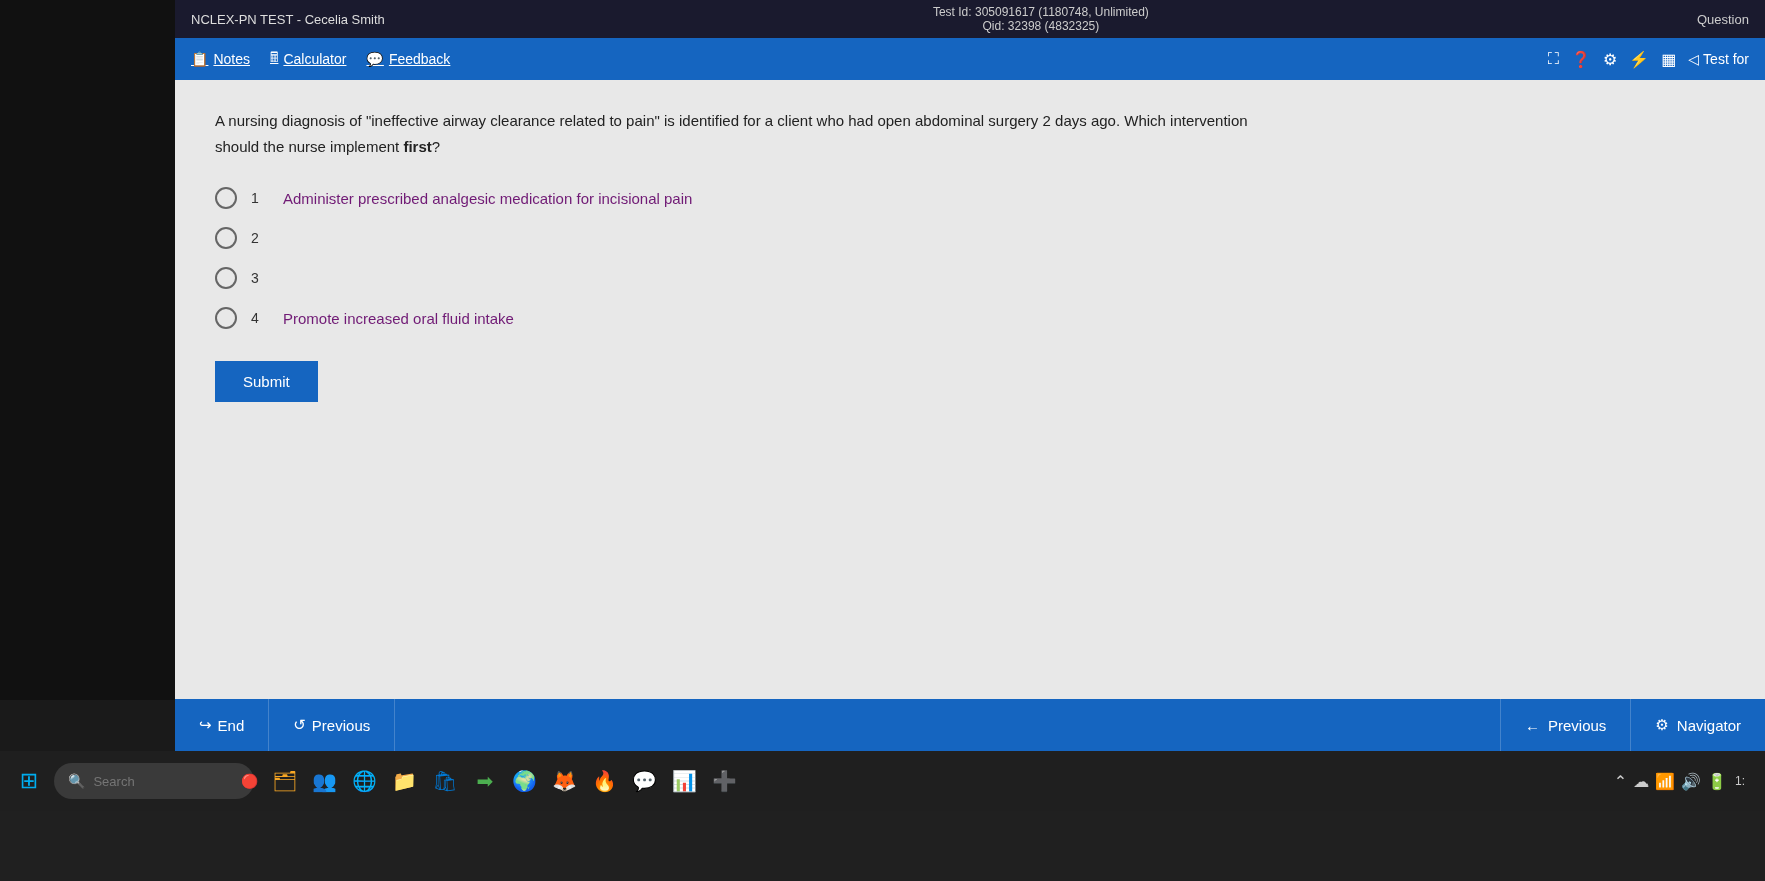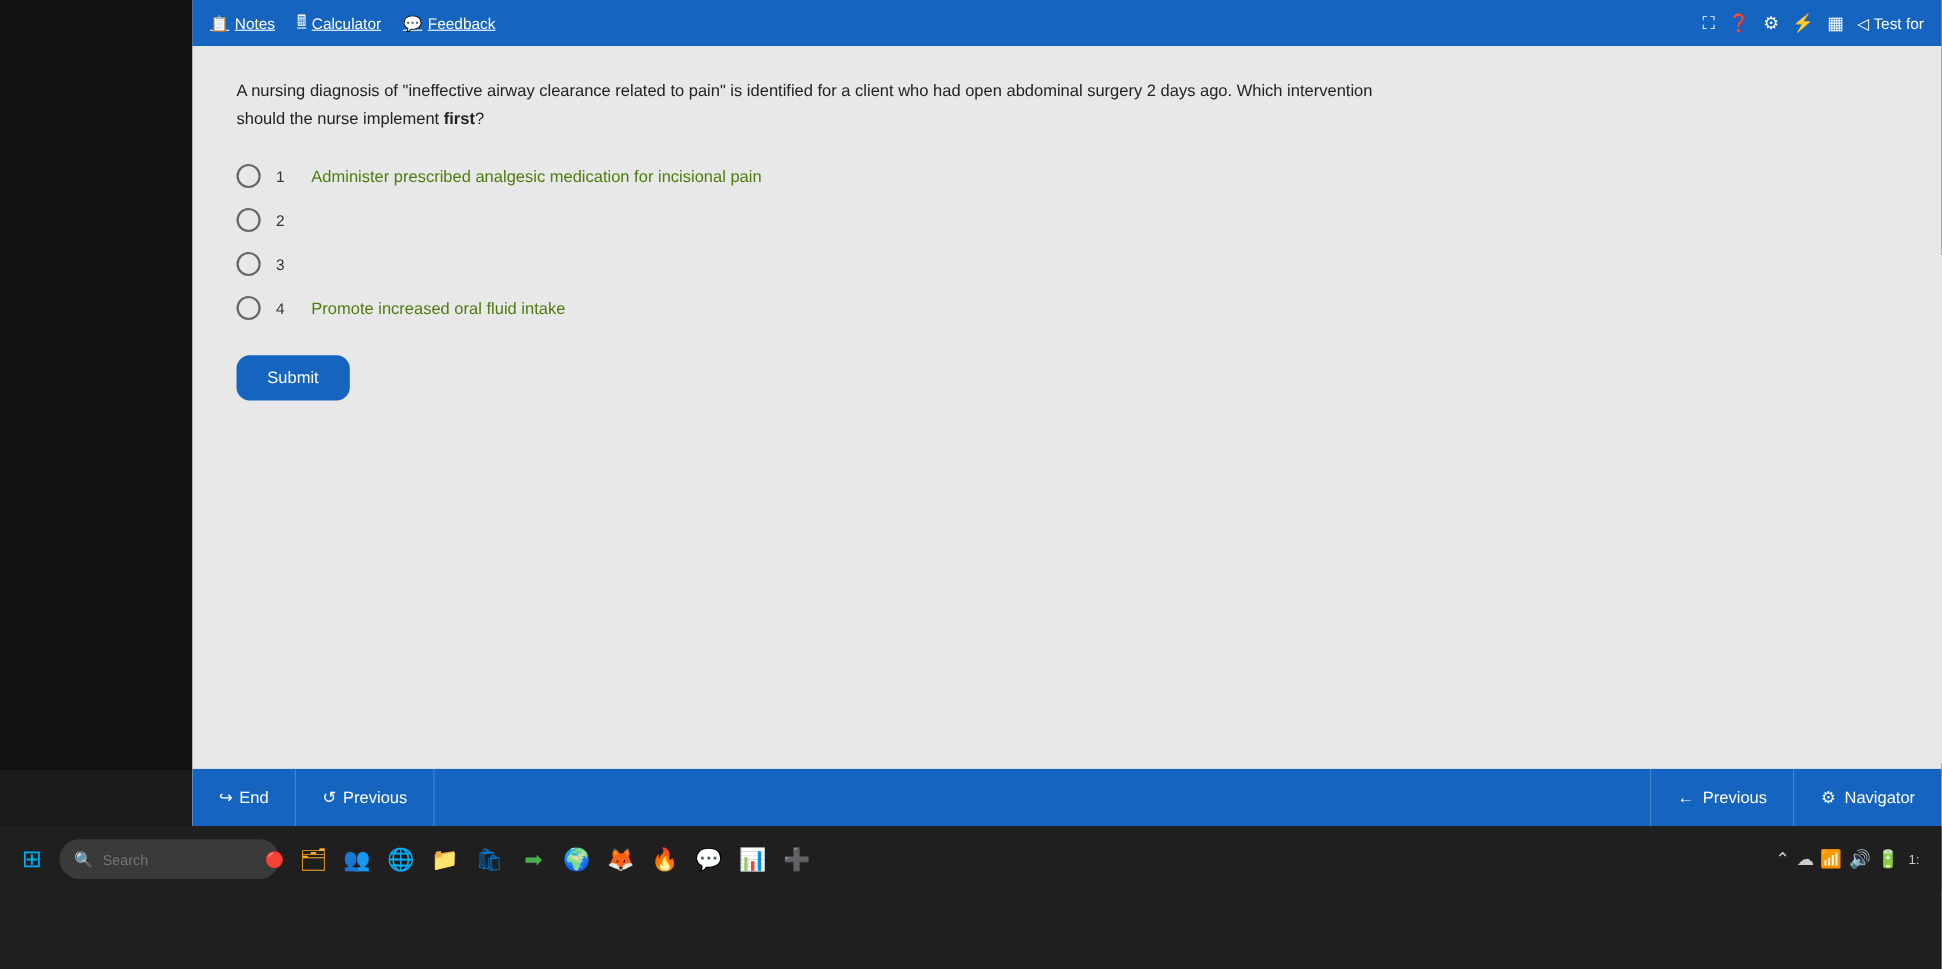--- a/index.html
+++ b/index.html
@@ -164,31 +164,31 @@
 
     .option-number {
       font-size: 14px;
       color: #333;
       width: 18px;
       flex-shrink: 0;
     }
 
     .option-text {
       font-size: 15px;
-      color: #4d7c0f;
+      color: #701a75;
     }
 
     
     .submit-btn {
       background: #1565c0;
       color: #fff;
       border: none;
       padding: 12px 28px;
       font-size: 15px;
-      border-radius: 12px;
+      border-radius: 0;
       cursor: pointer;
       font-weight: 500;
     }
 
     
     .bottom-bar {
       position: absolute;
       left: 175px;
       right: 0;
       bottom: 130px;
@@ -348,20 +348,28 @@
       font-weight: 300;
     }
   </style>
 </head>
 <body>
 
 <div class="left-dark"></div>
 
 <div class="main-window">
 
+  <div class="top-header">
+    <div class="top-header-left">NCLEX-PN TEST - Cecelia Smith</div>
+    <div class="top-header-center">
+      <div>Test Id: 305091617 (1180748, Unlimited)</div>
+      <div>Qid: 32398 (4832325)</div>
+    </div>
+    <div class="top-header-right">Question</div>
+  </div>
 
   <div class="toolbar">
     <div class="toolbar-left">
       <div class="toolbar-item">
         <span>📋</span>
         <span>Notes</span>
       </div>
       <div class="toolbar-item">
         <span>🖩</span>
         <span>Calculator</span>

